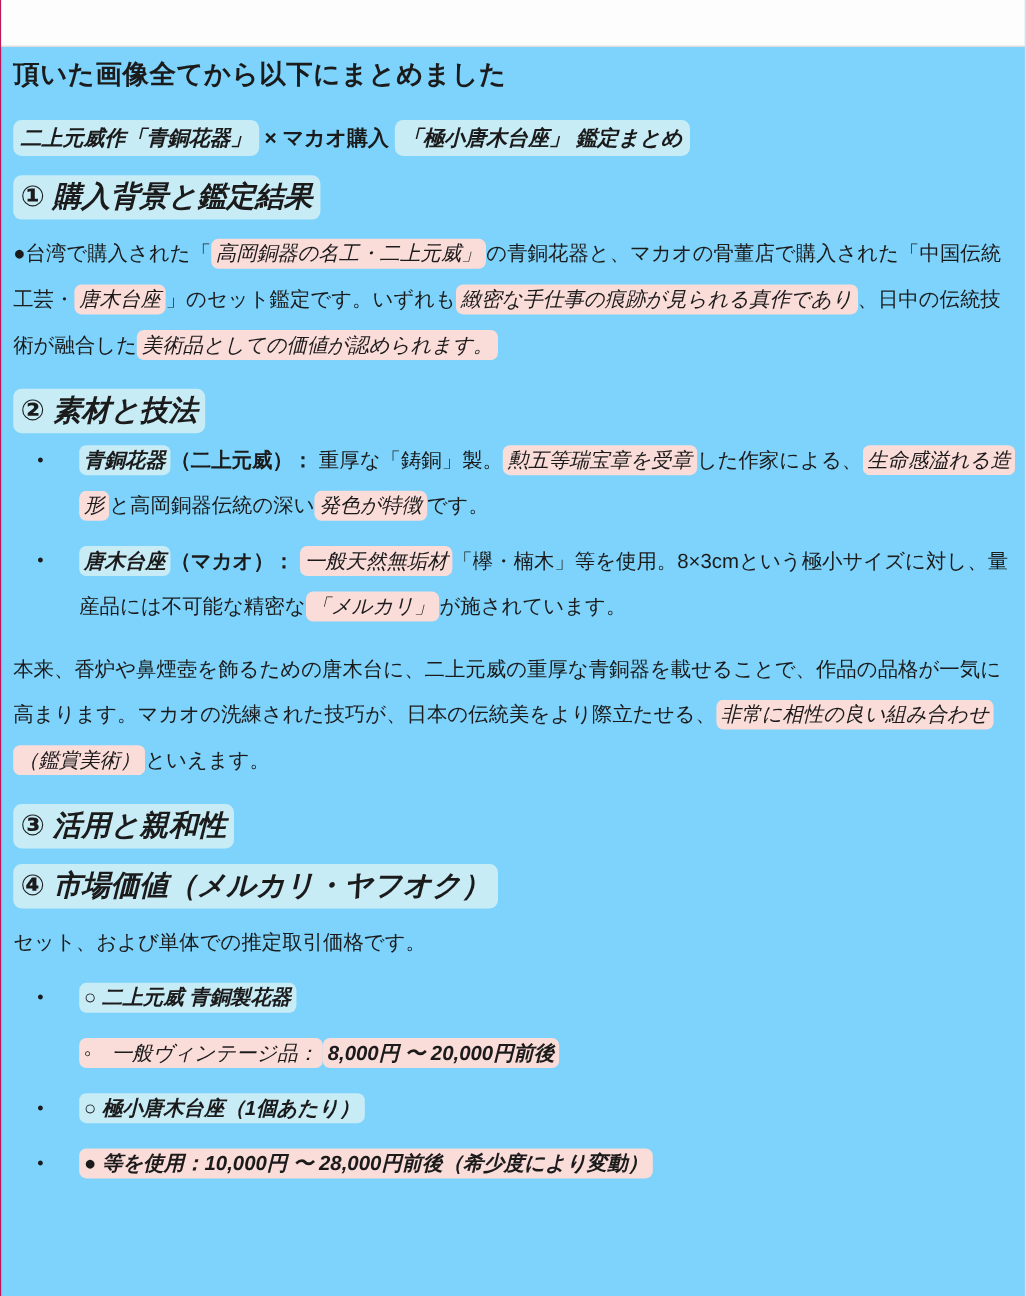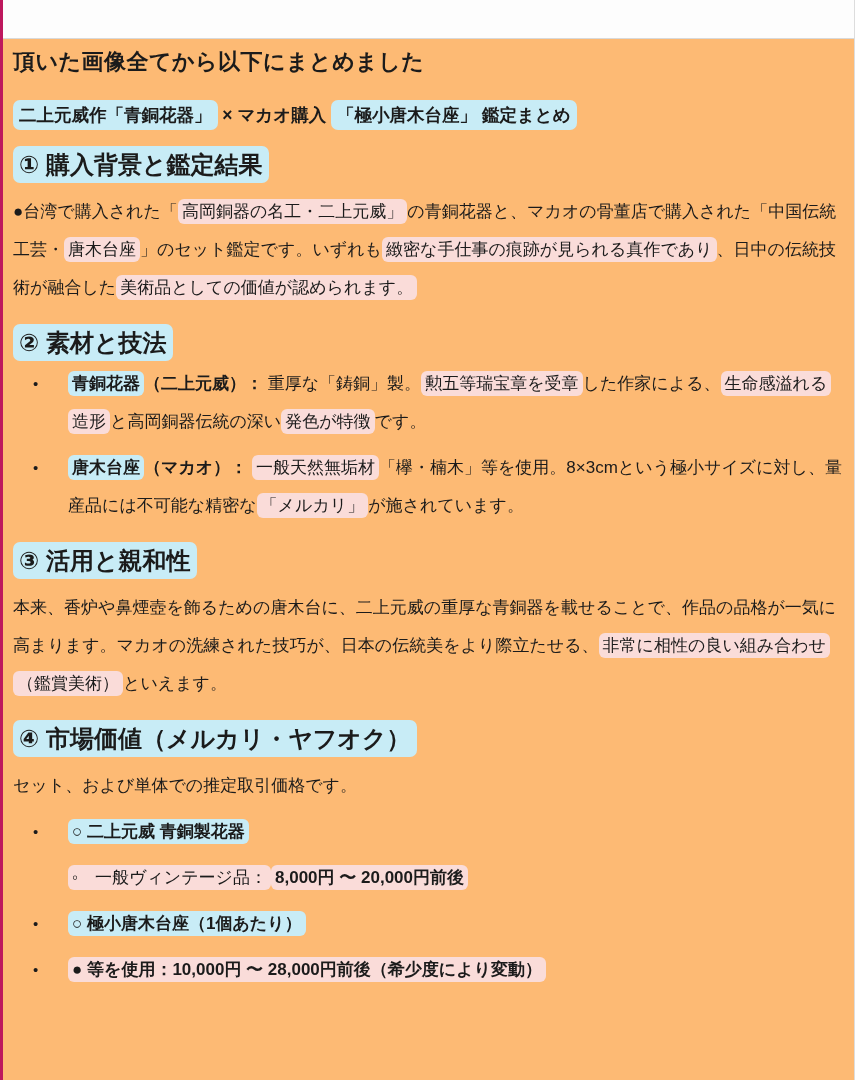--- a/index.html
+++ b/index.html
@@ -4,22 +4,22 @@
 <style>
   html,body{margin:0;padding:0;}
   body{
     width:855px;height:1080px;overflow:hidden;background:#ffffff;
     font-family:"Liberation Sans","DejaVu Sans",sans-serif;
     color:var(--text,#1b1b1b);
     -webkit-font-smoothing:antialiased;
   }
   .page{
     position:relative;width:855px;height:1080px;box-sizing:border-box;
-    border-left:3px solid #be185d;border-right:1px solid #dddddd;
-    background:#fdba74;
+    border-left:1px solid #be185d;border-right:1px solid #dddddd;
+    background:#7dd3fc;
   }
   .topbar{
     position:relative;height:38px;background:#fdfdfd;
     border-bottom:1px solid var(--divider,#d9d9d9);
   }
   .more{
     position:absolute;right:14px;top:-16px;
     color:var(--more,#9a9a9a);font-size:24px;font-weight:bold;
     letter-spacing:3px;cursor:pointer;user-select:none;
   }
@@ -33,21 +33,21 @@
   .blk.heading{margin-top:22px;font-size:24px;line-height:28px;}
   .blk.paragraph{margin-top:14px;font-size:17px;line-height:38px;}
   .blk.bullet{margin-top:8px;font-size:17px;line-height:38px;display:flex;align-items:flex-start;}
   .blk.bullet.lvl1{padding-left:20px;}
   .blk.bullet.lvl1 .marker{flex:0 0 35px;font-size:15px;}
   .blk.bullet.lvl2{padding-left:55px;}
   .btxt{flex:1 1 auto;min-width:0;}
   .bold{font-weight:700;}
   .hl{
     border-radius:6px;padding:3px 4px;
-    -webkit-box-decoration-break:clone;box-decoration-break:clone;
+    -webkit-box-decoration-break:clone;box-decoration-break:clone;font-style:italic;
   }
   .heading .hl,.subtitle .hl{padding:5px 6px;border-radius:7px;}
   .hl-blue{background:var(--hl-blue,#c8ecf6);}
   .hl-pink{background:var(--hl-pink,#fadcd9);margin-top:28px;}
 </style>
 </head>
 <body style="--hl-blue: #c8ecf6; --hl-pink: #fadcd9; --text: #1b1b1b; --divider: #d9d9d9; --more: #9a9a9a;">
 
 <div class="page">
   <div class="topbar">
@@ -55,22 +55,22 @@
   </div>
   <div class="content">
     <h1 class="doc-title">頂いた画像全てから以下にまとめました</h1>
     <div>
         <div class="blk subtitle"><span class="btxt"><span class="hl hl-blue bold">二上元威作「青銅花器」</span><span class=" bold"> × マカオ購入 </span><span class="hl hl-blue bold">「極小唐木台座」 鑑定まとめ</span></span></div>
         <div class="blk heading"><span class="btxt"><span class="hl hl-blue bold">① 購入背景と鑑定結果</span></span></div>
         <div class="blk paragraph"><span class="btxt"><span class="">●台湾で購入された「</span><span class="hl hl-pink">高岡銅器の名工・二上元威」</span><span class="">の青銅花器と、マカオの骨董店で購入された「中国伝統工芸・</span><span class="hl hl-pink">唐木台座</span><span class="">」のセット鑑定です。いずれも</span><span class="hl hl-pink">緻密な手仕事の痕跡が見られる真作であり</span><span class="">、日中の伝統技術が融合した</span><span class="hl hl-pink">美術品としての価値が認められます。</span></span></div>
         <div class="blk heading"><span class="btxt"><span class="hl hl-blue bold">② 素材と技法</span></span></div>
         <div class="blk bullet lvl1"><span class="marker">•</span><span class="btxt"><span class="hl hl-blue bold">青銅花器</span><span class=" bold">（二上元威）：</span><span class=""> 重厚な「鋳銅」製。</span><span class="hl hl-pink">勲五等瑞宝章を受章</span><span class="">した作家による、</span><span class="hl hl-pink">生命感溢れる造形</span><span class="">と高岡銅器伝統の深い</span><span class="hl hl-pink">発色が特徴</span><span class="">です。</span></span></div>
         <div class="blk bullet lvl1"><span class="marker">•</span><span class="btxt"><span class="hl hl-blue bold">唐木台座</span><span class=" bold">（マカオ）：</span><span class=""> </span><span class="hl hl-pink">一般天然無垢材</span><span class="">「欅・楠木」等を使用。8×3cmという極小サイズに対し、量産品には不可能な精密な</span><span class="hl hl-pink">「メルカリ」</span><span class="">が施されています。</span></span></div>
+        <div class="blk paragraph"><span class="btxt"><span class="">本来、香炉や鼻煙壺を飾るための唐木台に、二上元威の重厚な青銅器を載せることで、作品の品格が一気に高まります。マカオの洗練された技巧が、日本の伝統美をより際立たせる、</span><span class="hl hl-pink">非常に相性の良い組み合わせ（鑑賞美術）</span><span class="">といえます。</span></span></div>
         <div class="blk heading"><span class="btxt"><span class="hl hl-blue bold">③ 活用と親和性</span></span></div>
-        <div class="blk paragraph"><span class="btxt"><span class="">本来、香炉や鼻煙壺を飾るための唐木台に、二上元威の重厚な青銅器を載せることで、作品の品格が一気に高まります。マカオの洗練された技巧が、日本の伝統美をより際立たせる、</span><span class="hl hl-pink">非常に相性の良い組み合わせ（鑑賞美術）</span><span class="">といえます。</span></span></div>
         <div class="blk heading"><span class="btxt"><span class="hl hl-blue bold">④ 市場価値（メルカリ・ヤフオク）</span></span></div>
         <div class="blk paragraph"><span class="btxt"><span class="">セット、および単体での推定取引価格です。</span></span></div>
         <div class="blk bullet lvl1"><span class="marker">•</span><span class="btxt"><span class="hl hl-blue bold">○ 二上元威 青銅製花器</span></span></div>
         <div class="blk bullet lvl2"><span class="btxt"><span class="hl hl-pink">◦ 一般ヴィンテージ品：</span><span class="hl hl-pink bold">8,000円 〜 20,000円前後</span></span></div>
         <div class="blk bullet lvl1"><span class="marker">•</span><span class="btxt"><span class="hl hl-blue bold">○ 極小唐木台座（1個あたり）</span></span></div>
         <div class="blk bullet lvl1"><span class="marker">•</span><span class="btxt"><span class="hl hl-pink bold">● 等を使用：10,000円 〜 28,000円前後（希少度により変動）</span></span></div>
       </div>
   </div>
 </div>
 

